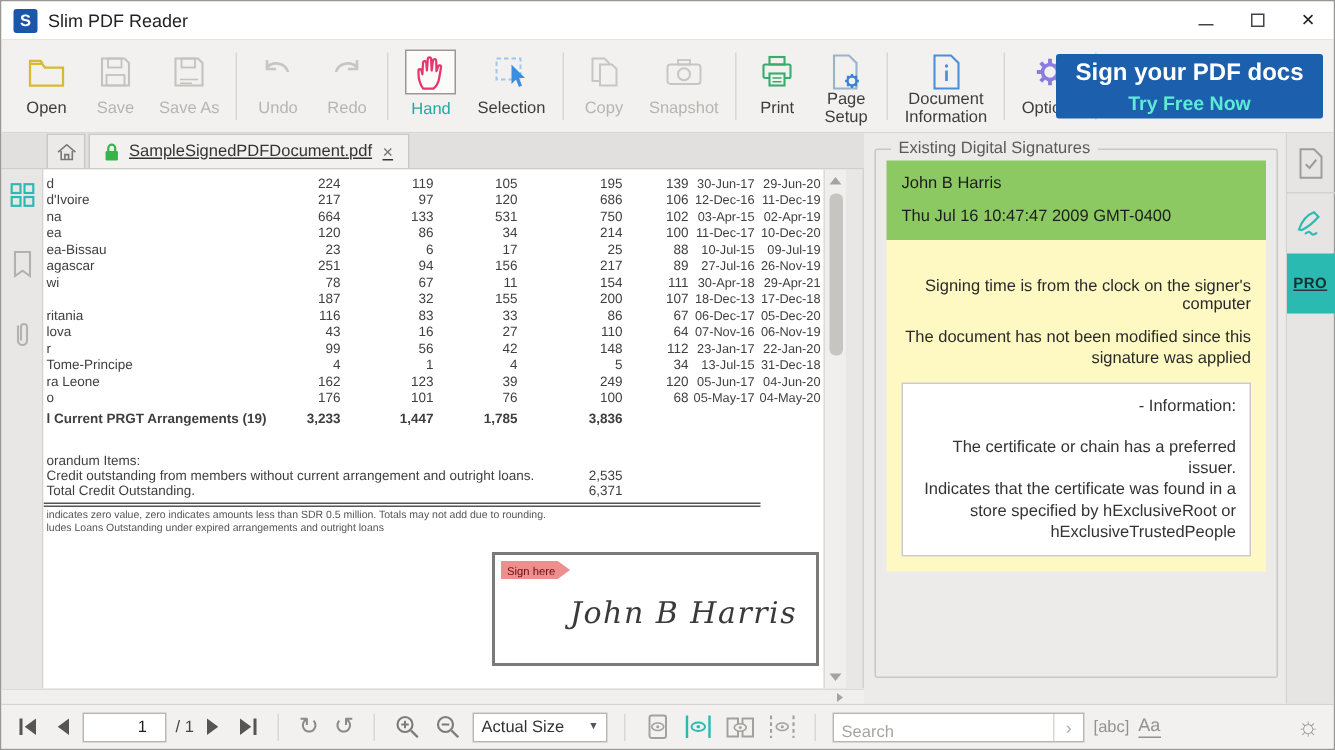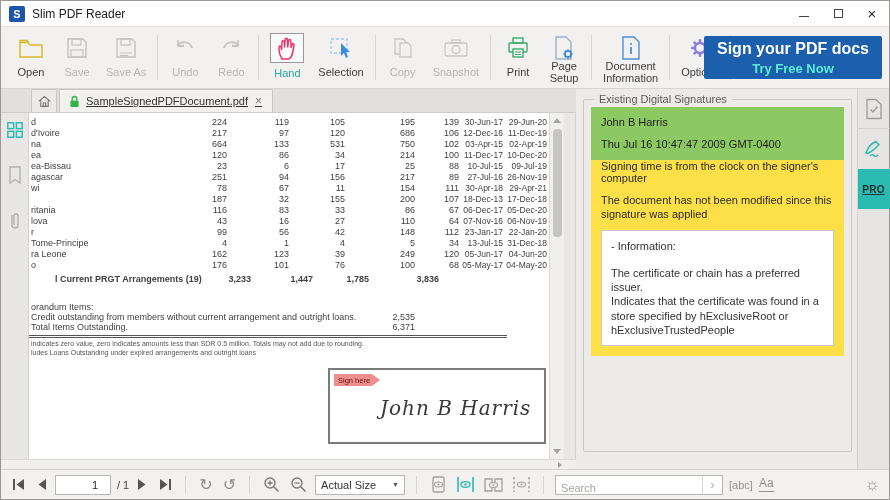--- a/index.html
+++ b/index.html
@@ -42,21 +42,21 @@
 
   .doc-row { flex:1 1 auto; display:flex; min-height:0; }
   .left-rail { width:28px; background:#e9e7e5; border-right:1px solid #d4d2cf; display:flex; flex-direction:column; align-items:center; padding-top:8px; gap:22px; }
 
   .page { width:520px; background:#fff; position:relative; overflow:hidden; font-size:9px; color:#3f3f3f; }
   .ptable { position:absolute; top:3px; left:0; right:0; }
   .prow { display:grid; grid-template-columns:110px 90px 62px 56px 70px 44px 44px 44px; height:11px; align-items:center; }
   .prow .cname { padding-left:2px; white-space:nowrap; }
   .prow .cnum, .prow .cdate { text-align:right; padding-right:2px; }
   .prow .cdate { font-size:8.5px; }
-  .total-row { display:grid; grid-template-columns:155px 45px 62px 56px 70px; height:11px; align-items:center; font-weight:bold; margin-top:3px;padding-left:24px; }
+  .total-row { display:grid; grid-template-columns:155px 45px 62px 56px 70px; height:11px; align-items:center; font-weight:bold; margin-top:3px; }
   .total-row span { text-align:right; padding-right:2px; }
   .total-row .cname { text-align:left; padding-left:2px; white-space:nowrap; }
   .memo-title { margin-top:18px; padding-left:2px; }
   .memo-row { display:grid; grid-template-columns:330px 40px; height:10px; align-items:center;gap:16px; }
   .memo-row .mlabel { padding-left:2px; white-space:nowrap; }
   .memo-row .mval { text-align:right; }
   .prule { margin-top:3px; width:478px; border-top:1px solid #555; border-bottom:1px solid #555; height:3px; }
   .fnote { font-size:7px; color:#555; padding-left:2px; margin-top:2px; white-space:nowrap; }
   .sigbox { position:absolute; left:299px; top:255px; width:218px; height:76px; border:2px solid #7a7a7a; background:#fff; }
   .signhere { position:absolute; top:4px; left:4px; font-size:7.5px; background:#ee8f8f; color:#6b0f0f; padding:1.5px 10px 1.5px 4px; clip-path:polygon(0 0,82% 0,100% 50%,82% 100%,0 100%); }
@@ -72,21 +72,21 @@
   .hchev { position:absolute; right:14px; top:2px; width:0; height:0; border-top:3.5px solid transparent; border-bottom:3.5px solid transparent; border-left:4.5px solid #a5a3a0; }
 
   
   .right-panel { width:283px; background:#edebe9; position:relative; }
   .fieldset { position:absolute; left:7px; right:5px; top:10px; bottom:17px; border:1px solid #c9c7c4; border-radius:2px; }
   .legend { position:absolute; top:-7px; left:10px; background:#edebe9; padding:0 5px; font-size:11px; color:#5a5a5a; }
   .sigcard { margin:7px; }
   .sighead { background:#8cc963; padding:9px 10px 10px; }
   .sighead .sname { font-size:11px; color:#1d1d1d; }
   .sighead .stime { font-size:11px; color:#1d1d1d; margin-top:10px; }
-  .sigbody { background:#fde047; padding:0 10px 10px; font-size:11px; color:#2a2a2a; }
+  .sigbody { background:#fef9c3; padding:25px 10px 10px; font-size:11px; color:#2a2a2a;text-align:right; }
   .sigbody .n1 { margin-bottom:10px; }
   .sigbody .n2 { margin-bottom:8px; line-height:1.25; }
   .infobox { background:#fff; border:1px solid #ccc9c6; padding:8px 9px; font-size:11px; color:#333; line-height:1.3; }
   .infobox .ih { margin-bottom:13px; }
 
   
   .right-rail { width:32px; background:#e7e5e3; border-left:1px solid #d4d2cf; display:flex; flex-direction:column; align-items:center; }
   .rail-btn { width:32px; height:40px; display:flex; align-items:center; justify-content:center; }
   .rail-btn.first { border-bottom:1px solid #d4d2cf; }
   .pro-badge { width:32px; height:40px; background:#2bbab1; color:#17302e; font-size:10px; font-weight:bold; display:flex; align-items:center; justify-content:center; letter-spacing:.3px; }
@@ -486,21 +486,21 @@
               <span>1,785</span>
               <span>3,836</span>
             </div>
             <div class="memo-title">orandum Items:</div>
             <div>
                 <div class="memo-row">
                   <span class="mlabel">Credit outstanding from members without current arrangement and outright loans.</span>
                   <span class="mval">2,535</span>
                 </div>
                 <div class="memo-row">
-                  <span class="mlabel">Total Items Outstanding.</span>
+                  <span class="mlabel">Total Credit Outstanding.</span>
                   <span class="mval">6,371</span>
                 </div>
               </div>
             <div class="prule"></div>
             <div>
                 <div class="fnote">indicates zero value, zero indicates amounts less than SDR 0.5 million. Totals may not add due to rounding.</div>
                 <div class="fnote">ludes Loans Outstanding under expired arrangements and outright loans</div>
               </div>
           </div>
           <div class="sigbox">

